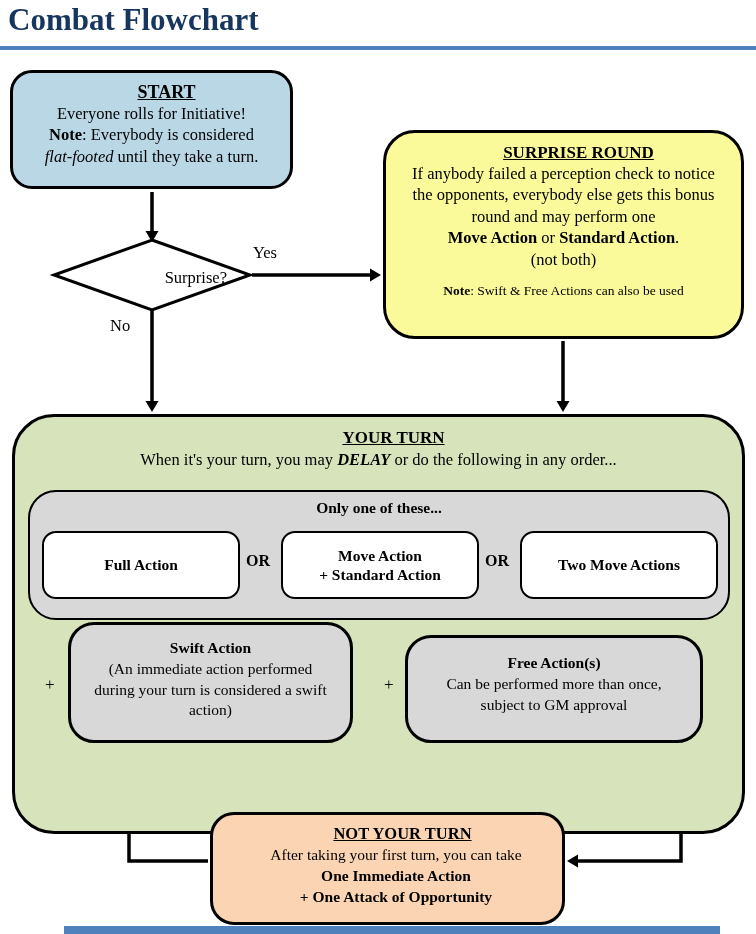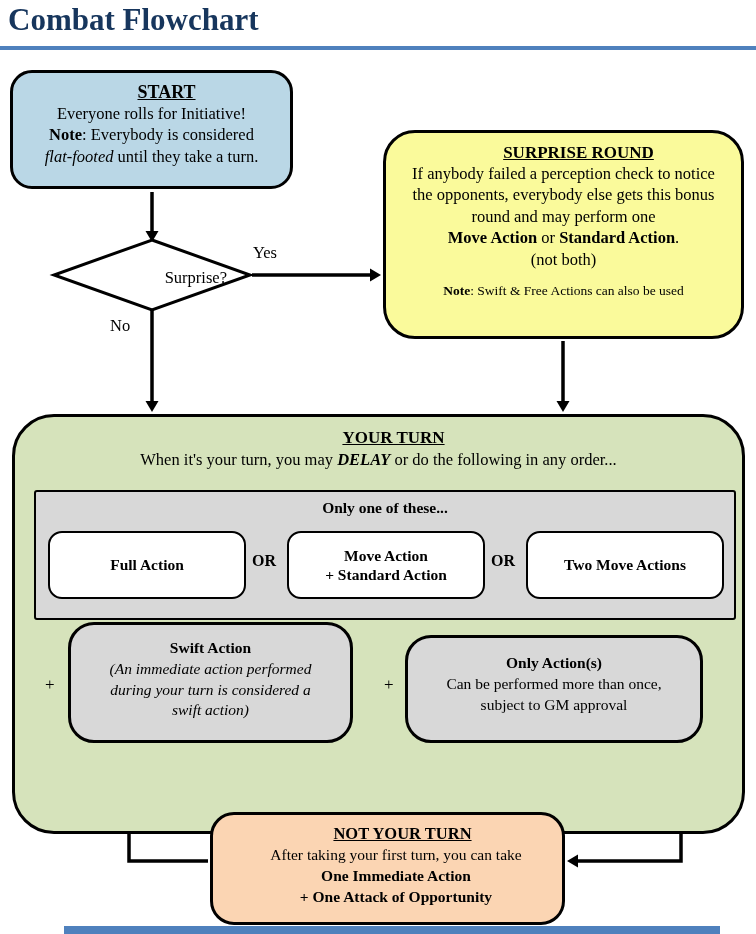--- a/index.html
+++ b/index.html
@@ -22,21 +22,21 @@
   #no-label{left:110px;top:316px;font-size:16.5px;z-index:2;}
   
   #surprise{left:383px;top:130px;width:361px;height:209px;border-radius:32px;background:var(--surprise_fill);padding:10px 14px 0 14px;}
   #surprise .bx-h{font-size:17px;}
   #surprise .body{font-size:16.5px;line-height:1.3;}
   #surprise .note{font-size:13.5px;margin-top:13px;}
   
   #turn{left:12px;top:414px;width:733px;height:420px;border-radius:42px;background:var(--turn_fill);padding-top:11px;}
   #turn .bx-h{font-size:17px;}
   #turn-sub{font-size:16.5px;margin-top:2px;}
-  #only-one-box{left:19px;top:73px;width:698px;height:119px;border:2.5px solid #000;border-radius:3px;background:var(--gray_fill);padding-top:7px;}
+  #only-one-box{left:13px;top:73px;width:698px;height:119px;border:2.5px solid #000;border-radius:28px;background:var(--gray_fill);padding-top:7px;}
   #only-one-box .bx-t{font-weight:bold;font-size:15.5px;}
   .whitebox{position:absolute;top:39px;width:194px;height:64px;border:2.5px solid #000;border-radius:14px;background:var(--white_fill);
             display:flex;align-items:center;justify-content:center;font-weight:bold;font-size:15.5px;line-height:1.25;}
   .orlbl{position:absolute;top:60px;font-weight:bold;font-size:16px;}
   .graybox{position:absolute;border:3px solid #000;border-radius:26px;background:var(--gray_fill);box-sizing:border-box;
            font-size:15.5px;line-height:1.34;}
   #swift-box{left:53px;top:205px;width:285px;height:121px;padding-top:13px;}
   #free-box{left:390px;top:218px;width:298px;height:108px;padding-top:15px;}
   .graybox .bx-t{font-weight:bold;}
   .pluslbl{position:absolute;font-size:17px;}
@@ -109,25 +109,25 @@
       </div>
       <div class="orlbl" style="left:455px;">OR</div>
       <div class="whitebox" style="left:490px;">
         <span>Two Move Actions</span>
       </div>
     </div>
 
     <div class="pluslbl" style="left:30px;top:258px;">+</div>
     <div class="graybox" id="swift-box">
       <div class="bx-t">Swift Action</div>
-      <div style="padding:0 23px;font-style:italic;">(An immediate action performed during your turn is considered a swift action)</div>
+      <div style="padding:0 23px;">(An immediate action performed during your turn is considered a swift action)</div>
     </div>
     <div class="pluslbl" style="left:369px;top:258px;">+</div>
     <div class="graybox" id="free-box">
-      <div class="bx-t">Only Action(s)</div>
+      <div class="bx-t">Free Action(s)</div>
       <div style="padding:0 18px;">Can be performed more than once, subject to GM approval</div>
     </div>
   </div>
 
   <div class="abs node" id="notturn">
     <div class="bx-h">NOT YOUR TURN</div>
     <div class="ln">After taking your first turn, you can take</div>
     <div class="ln b">One Immediate Action</div>
     <div class="ln b">+ One Attack of Opportunity</div>
   </div>

